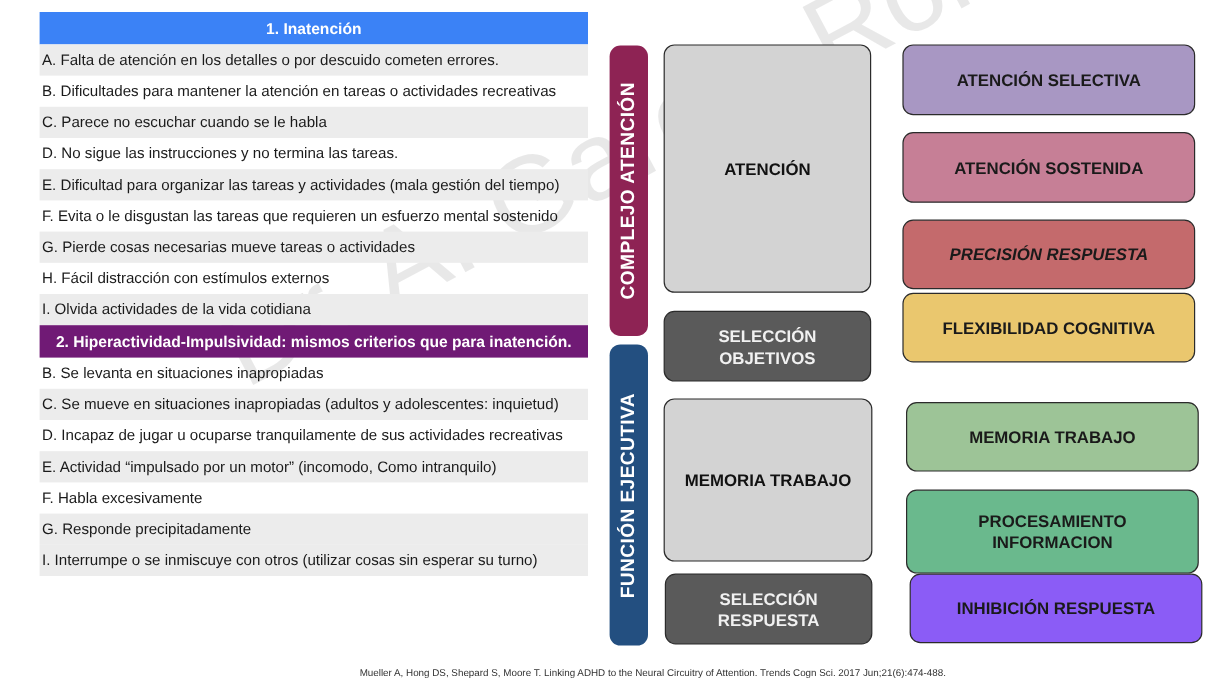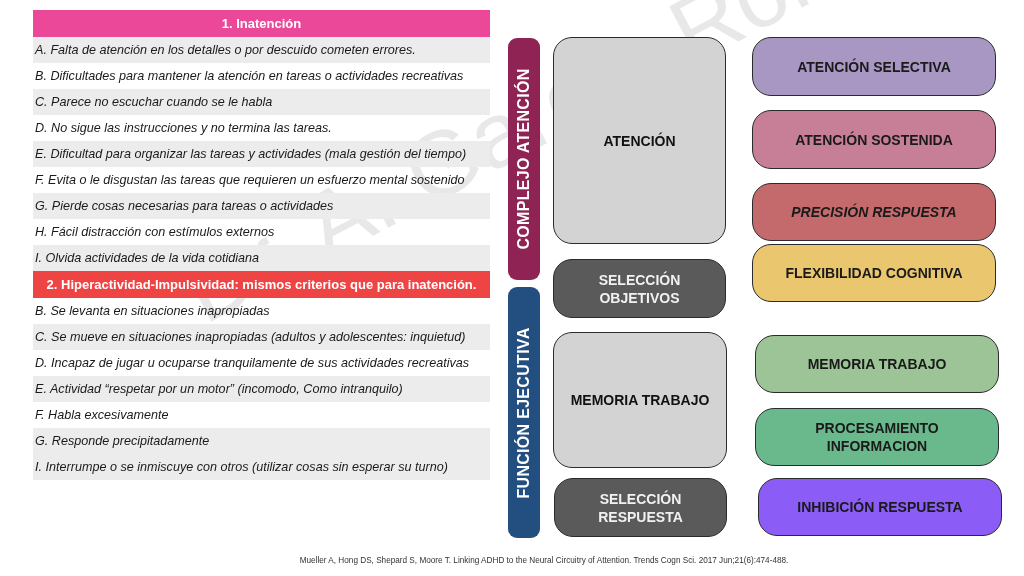--- a/index.html
+++ b/index.html
@@ -1,52 +1,52 @@
 <!DOCTYPE html>
 <html><head>
   <meta charset="utf-8">
   <style>
     html, body { margin:0; padding:0; }
     body { width:1024px; height:576px; background:#ffffff; position:relative; overflow:hidden; font-family:"Liberation Sans", sans-serif; }
     .table { position:absolute; left:33px; top:10px; width:457px; }
     .hdr { height:27px; line-height:27px; text-align:center; color:#fff; font-weight:bold; font-size:13px; }
-    .hdr.red { background:#ec4899; }
-    .hdr.blue { background:#ef4444; }
-    .row { height:26px; line-height:26px; font-size:12.6px; color:#1a1a1a; padding-left:2px; white-space:nowrap; overflow:hidden;font-style:italic; }
+    .hdr.red { background:#3b82f6; }
+    .hdr.blue { background:#701a75; }
+    .row { height:26px; line-height:26px; font-size:12.6px; color:#1a1a1a; padding-left:2px; white-space:nowrap; overflow:hidden; }
     .row.shade { background:#ececec; }
     .vbar { position:absolute; left:508px; width:32px; border-radius:9px; color:#fff; font-weight:bold; font-size:16px; }
     .vbar span { position:absolute; left:50%; top:50%; transform:translate(-50%,-50%) rotate(-90deg); white-space:nowrap; letter-spacing:0.3px; }
-    .box { position:absolute; border:1.5px solid #2b2b2b; border-radius:19px; display:flex; align-items:center; justify-content:center; text-align:center; font-weight:bold; font-size:14px; line-height:18px; box-sizing:border-box; }
+    .box { position:absolute; border:1.5px solid #2b2b2b; border-radius:9px; display:flex; align-items:center; justify-content:center; text-align:center; font-weight:bold; font-size:14px; line-height:18px; box-sizing:border-box; }
     .box.lgray { background:#d3d3d3; color:#111; }
     .box.dgray { background:#5a5a5a; color:#f1f1f1;align-items:center; }
     .box.rbox { color:#1a1a1a; font-size:14px; }
     .watermark { position:absolute; left:190px; top:245px; font-size:92px; color:rgba(0,0,0,0.09); transform:rotate(-28deg); transform-origin:left center; white-space:nowrap; pointer-events:none; font-family:"Liberation Sans", sans-serif; }
     .citation { position:absolute; left:0; width:1024px; top:556px; text-align:center; font-size:8.2px; color:#333;padding-left:32px; }
   </style>
 </head>
 <body>
 
 <div class="watermark">Dr. A. García Ron</div>
 
 <div class="table">
   <div class="hdr red">1. Inatención</div>
   <div class="row shade">A.   Falta de atención en los detalles o por descuido cometen errores.</div>
   <div class="row">B. Dificultades para mantener la atención en tareas o actividades recreativas</div>
   <div class="row shade">C. Parece no escuchar cuando se le habla</div>
   <div class="row">D. No sigue las instrucciones y no termina las tareas.</div>
   <div class="row shade">E. Dificultad para organizar las tareas y actividades (mala gestión del tiempo)</div>
   <div class="row">F. Evita o le disgustan las tareas que requieren un esfuerzo mental sostenido</div>
-  <div class="row shade">G. Pierde cosas necesarias para tareas o actividades</div>
+  <div class="row shade">G. Pierde cosas necesarias mueve tareas o actividades</div>
   <div class="row">H. Fácil distracción con estímulos externos</div>
   <div class="row shade">I. Olvida actividades de la vida cotidiana</div>
   <div class="hdr blue">2. Hiperactividad-Impulsividad: mismos criterios que para inatención.</div>
   <div class="row">B. Se levanta en situaciones inapropiadas</div>
   <div class="row shade">C. Se mueve en situaciones inapropiadas (adultos y adolescentes: inquietud)</div>
   <div class="row">D. Incapaz de jugar u ocuparse tranquilamente de sus actividades recreativas</div>
-  <div class="row shade">E. Actividad “respetar por un motor” (incomodo, Como intranquilo)</div>
+  <div class="row shade">E. Actividad “impulsado por un motor” (incomodo, Como intranquilo)</div>
   <div class="row">F. Habla excesivamente</div>
   <div class="row shade">G. Responde precipitadamente</div>
   <div class="row shade">I. Interrumpe o se inmiscuye con otros (utilizar cosas sin esperar su turno)</div>
 </div>
 
 <div class="vbar" style="top:38px;height:242px;background:#8e2354;">
   <span>COMPLEJO ATENCIÓN</span>
 </div>
 <div class="vbar" style="top:287px;height:251px;background:#234f80;">
   <span>FUNCIÓN EJECUTIVA</span>
@@ -73,20 +73,20 @@
 </div>
 <div class="box rbox" style="left:752px;top:183px;width:244px;height:58px;background:#c46a6c;font-style:italic;">
   <span>PRECISIÓN RESPUESTA</span>
 </div>
 <div class="box rbox" style="left:752px;top:244px;width:244px;height:58px;background:#eac76e;">
   <span>FLEXIBILIDAD COGNITIVA</span>
 </div>
 <div class="box rbox" style="left:755px;top:335px;width:244px;height:58px;background:#9dc497;">
   <span>MEMORIA TRABAJO</span>
 </div>
-<div class="box rbox" style="left:755px;top:408px;width:244px;height:58px;background:#6ab98d;">
+<div class="box rbox" style="left:755px;top:408px;width:244px;height:70px;background:#6ab98d;">
   <span><span>PROCESAMIENTO</span><br><span>INFORMACION</span></span>
 </div>
 <div class="box rbox" style="left:758px;top:478px;width:244px;height:58px;background:#8b5cf6;">
   <span>INHIBICIÓN RESPUESTA</span>
 </div>
 
 <div class="citation">Mueller A, Hong DS, Shepard S, Moore T. Linking ADHD to the Neural Circuitry of Attention. Trends Cogn Sci. 2017 Jun;21(6):474-488.</div>
 
 </body></html>

